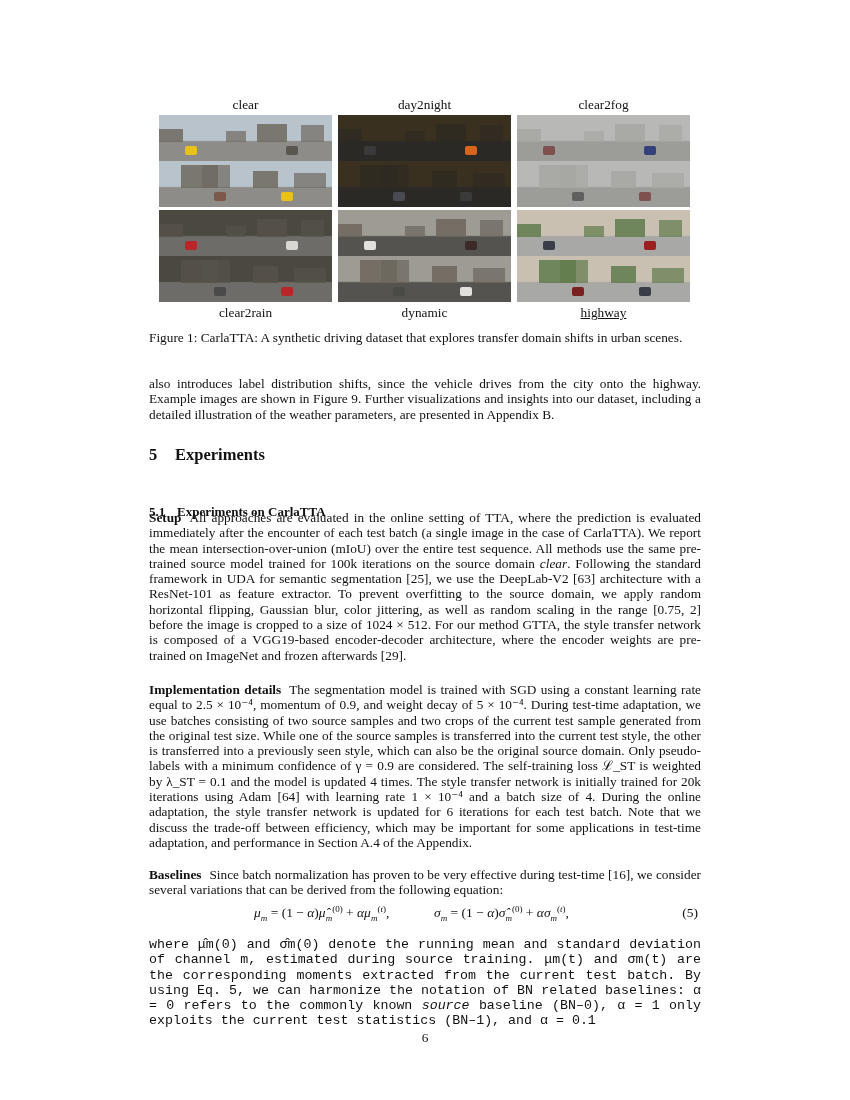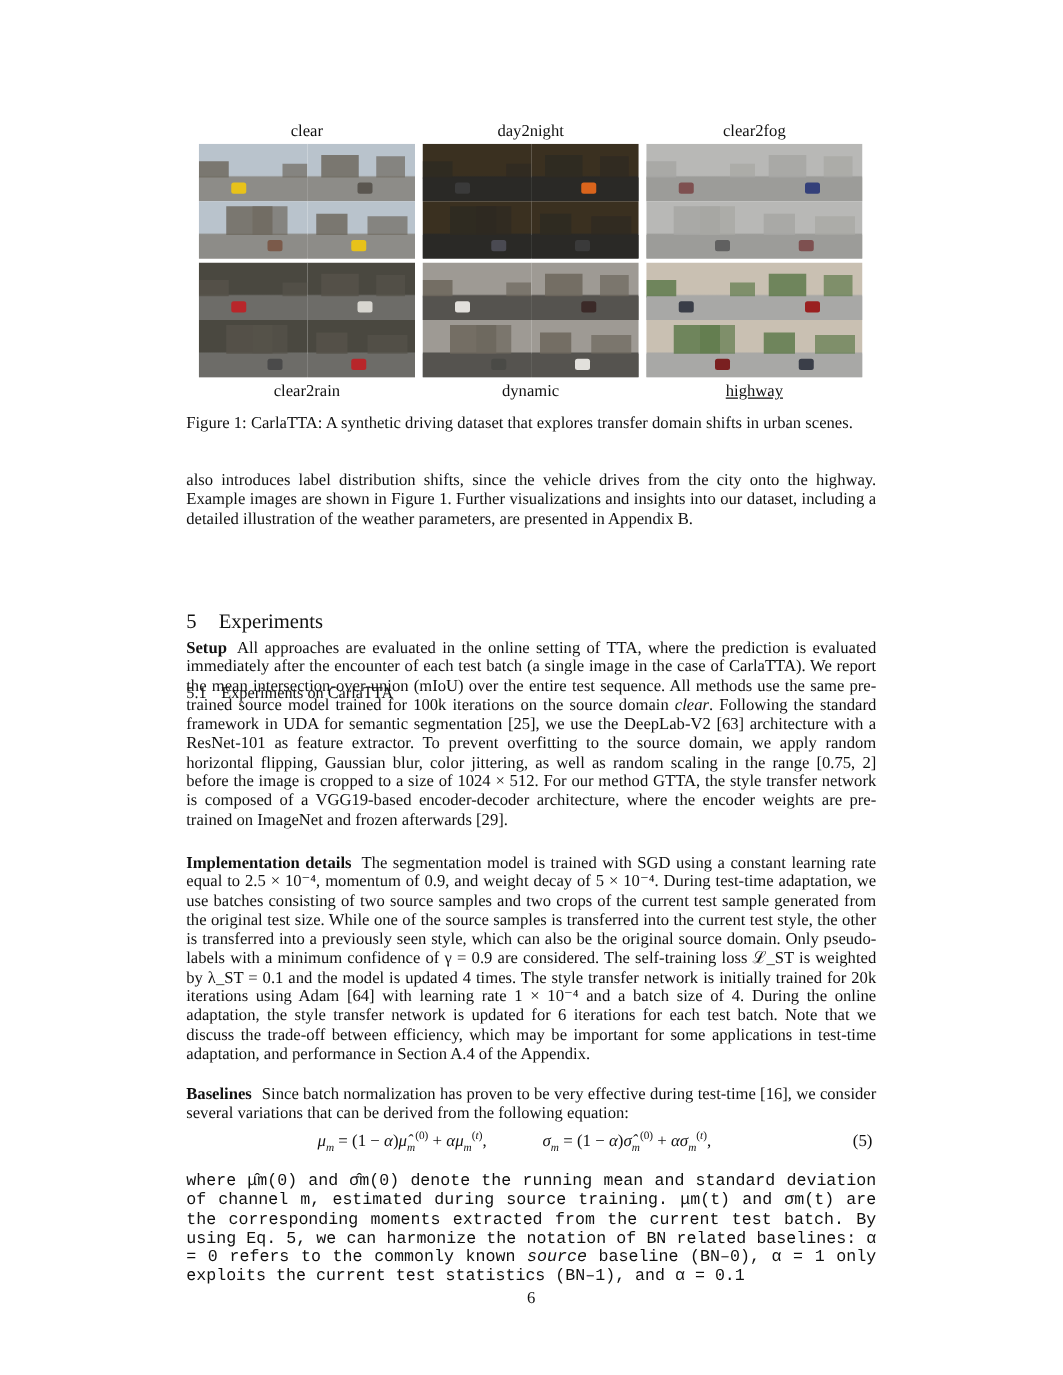--- a/index.html
+++ b/index.html
@@ -7,21 +7,21 @@
          font-family:"Liberation Serif","DejaVu Serif",serif; color:#111; }
   .col-label { position:absolute; width:173px; text-align:center; font-size:13.3px; line-height:14px; }
   .panel { position:absolute; width:173px; height:92px; overflow:hidden; display:grid;
            grid-template-columns:1fr 1fr; grid-template-rows:1fr 1fr; }
   .tile { position:relative; overflow:hidden; }
   .tile .road { position:absolute; left:0; right:0; bottom:0; height:42%; }
   .tile .bld { position:absolute; bottom:40%; }
   .tile .car { position:absolute; bottom:14%; width:14%; height:18%; border-radius:2px; }
   .caption { position:absolute; left:149px; top:330px; width:552px; font-size:13.3px; line-height:15px; }
   .para { position:absolute; left:149px; width:552px; font-size:13.3px; line-height:15.3px; text-align:justify; }
-  .sec { position:absolute; left:149px; font-weight:normal;margin-top:42px; }
+  .sec { position:absolute; left:149px; font-weight:bold; }
   .sec .num { display:inline-block; }
   .runin { font-weight:bold; margin-right:8px; }
   .eq { position:absolute; left:149px; top:905px; width:552px; height:22px; font-size:13.5px; }
   .eq .lhs { position:absolute; left:105px; top:0; }
   .eq .rhs { position:absolute; left:285px; top:0; }
   .eq .enum { position:absolute; right:3px; top:0; }
   sup, sub { font-size:9px; line-height:0; }
   .pagenum { position:absolute; left:0; width:850px; top:1030px; text-align:center; font-size:13.3px; }
 </style>
 </head>
@@ -189,21 +189,21 @@
       </div>
     </div>
 
   <div class="col-label" style="left:159px;top:306px;">clear2rain</div>
   <div class="col-label" style="left:338px;top:306px;">dynamic</div>
   <div class="col-label" style="left:517px;top:306px;text-decoration:underline;">highway</div>
 
   <div class="caption">Figure 1: CarlaTTA: A synthetic driving dataset that explores transfer domain shifts in urban scenes.</div>
 </div>
 
-<div class="para" style="top:376px;">also introduces label distribution shifts, since the vehicle drives from the city onto the highway. Example images are shown in Figure 1. Further visualizations and insights into our dataset, including a detailed illustration of the weather parameters, are presented in Appendix B.</div>
+<div class="para" style="top:376px;">also introduces label distribution shifts, since the vehicle drives from the city onto the highway. Example images are shown in Figure 9. Further visualizations and insights into our dataset, including a detailed illustration of the weather parameters, are presented in Appendix B.</div>
 
 <div class="sec" style="top:445px;font-size:16.5px;">
   <span class="num" style="width:26px;">5</span><span>Experiments</span>
 </div>
 
 <div class="sec" style="top:504px;font-size:13px;">
   <span class="num" style="width:28px;">5.1</span><span>Experiments on CarlaTTA</span>
 </div>
 
 <div class="para" style="top:510px;">

